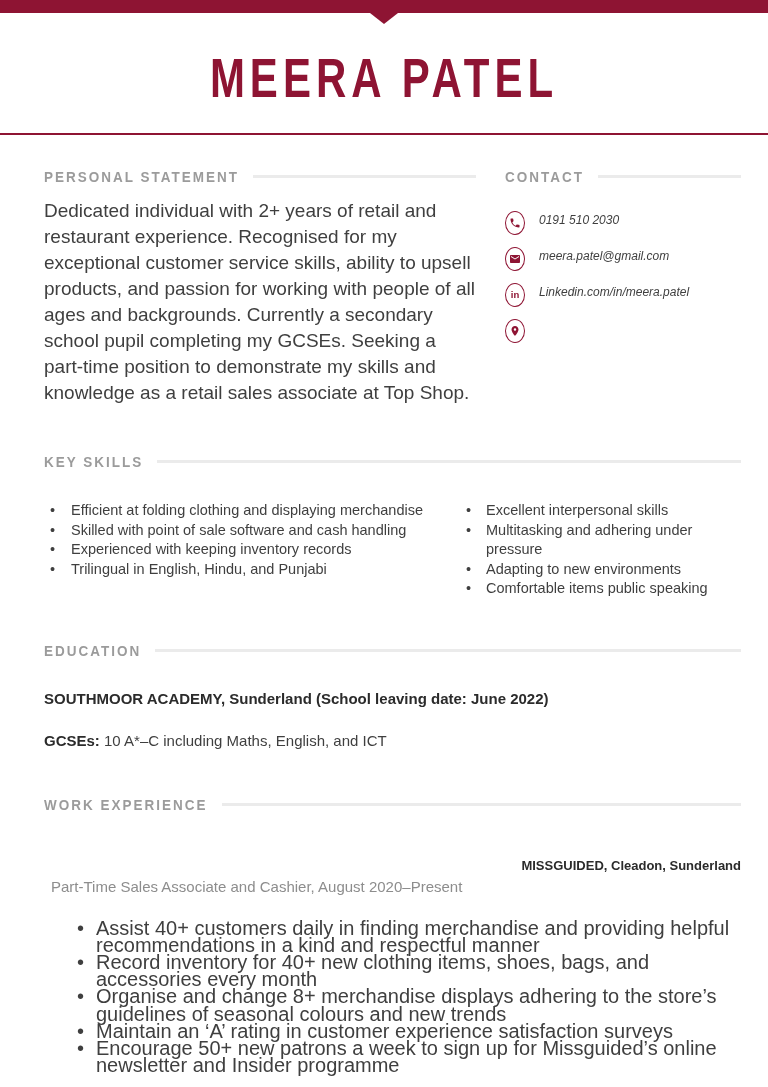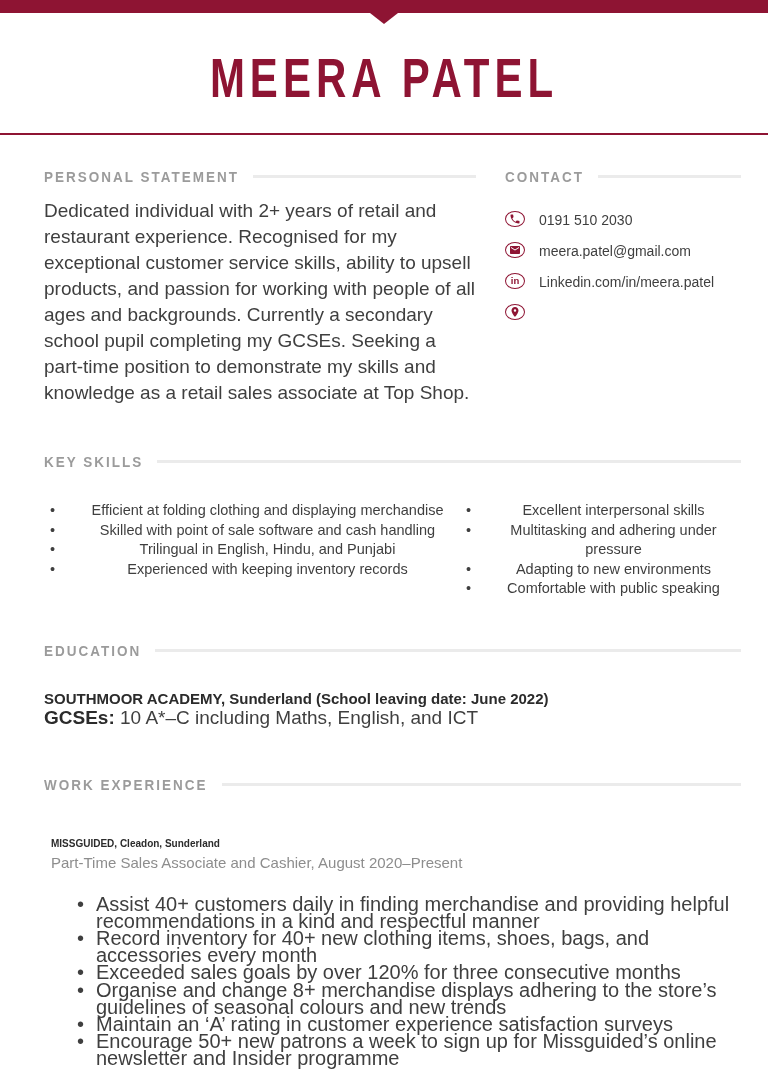--- a/index.html
+++ b/index.html
@@ -69,34 +69,34 @@
     margin-top: 14px;
     font-size: 19px;
     line-height: 26px;
     color: var(--body-text);
   }
 
   
   .contact-list { margin-top: 26px; }
   .contact-item { display: flex; align-items: flex-start; margin-bottom: 11px; }
   .cicon {
-    width: 20px; height: 16px; flex: 0 0 20px;
+    width: 20px; height: 24px; flex: 0 0 20px;
     border: 1.8px solid var(--accent);
     border-radius: 50%;
     color: var(--accent);
     display: flex; align-items: center; justify-content: center;
     margin-top: 1px;
   }
   .cicon svg { display: block; }
   .cicon .in-glyph { font-size: 9.5px; font-weight: 700; line-height: 1; letter-spacing: 0; }
-  .contact-text { margin-left: 14px; font-size: 14px; line-height: 20px; color: var(--body-text); }
+  .contact-text { margin-left: 14px; font-size: 12px; line-height: 20px; color: var(--body-text); font-style: italic; }
 
   
   .skills-section { margin-top: 48px; }
-  .skills-cols { display: flex; margin-top: 32px; text-align: center; }
+  .skills-cols { display: flex; margin-top: 32px; }
   .skills-left { width: 420px; }
   .skills-right { margin-left: 0; flex: 1; }
   ul.bullets { list-style: none; }
   ul.bullets li {
     position: relative;
     padding-left: 27px;
     font-size: 14.5px;
     line-height: 19.5px;
     color: var(--body-text);
   }
@@ -104,26 +104,26 @@
     content: "•";
     position: absolute; left: 6px; top: 0;
     color: var(--body-text);
   }
   .skills-right ul.bullets li { padding-left: 22px; }
   .skills-right ul.bullets li::before { left: 2px; }
 
   
   .edu-section { margin-top: 44px; }
   .edu-school { margin-top: 32px; font-size: 15px; font-weight: 700; color: var(--dark); }
-  .edu-gcse { font-size: 19px; color: var(--body-text); }
+  .edu-gcse { margin-top: 25px; font-size: 15px; color: var(--body-text); }
   .edu-gcse .b { font-weight: 700; color: var(--dark); }
 
   
   .work-section { margin-top: 48px; }
-  .work-employer { margin-top: 46px; font-size: 10px; font-weight: 700; color: var(--dark); padding-left: 7px; }
+  .work-employer { margin-top: 46px; font-size: 13px; font-weight: 700; color: var(--dark); padding-left: 7px; text-align: right; }
   .work-role { margin-top: 5px; font-size: 15px; color: var(--muted); padding-left: 7px; }
   .work-bullets { margin-top: 25px; padding-left: 29px; }
   .work-bullets li {
     position: relative;
     padding-left: 23px;
     font-size: 20px;
     line-height: 17.2px;
     color: var(--body-text);
     list-style: none;
   }
@@ -202,30 +202,30 @@
   <div class="skills-section">
     <div class="sec-head">
       <span class="sec-title">KEY SKILLS</span>
       <span class="sec-rule"></span>
     </div>
     <div class="skills-cols">
       <div class="skills-left">
         <ul class="bullets">
           <li>Efficient at folding clothing and displaying merchandise</li>
           <li>Skilled with point of sale software and cash handling</li>
+          <li>Experienced with keeping inventory records</li>
           <li>Trilingual in English, Hindu, and Punjabi</li>
-          <li>Experienced with keeping inventory records</li>
         </ul>
       </div>
       <div class="skills-right">
         <ul class="bullets">
           <li>Excellent interpersonal skills</li>
           <li>Multitasking and adhering under pressure</li>
           <li>Adapting to new environments</li>
-          <li>Comfortable with public speaking</li>
+          <li>Comfortable items public speaking</li>
         </ul>
       </div>
     </div>
   </div>
 
   <div class="edu-section">
     <div class="sec-head">
       <span class="sec-title">EDUCATION</span>
       <span class="sec-rule"></span>
     </div>
@@ -236,20 +236,19 @@
   <div class="work-section">
     <div class="sec-head">
       <span class="sec-title">WORK EXPERIENCE</span>
       <span class="sec-rule"></span>
     </div>
     <div class="work-employer">MISSGUIDED, Cleadon, Sunderland</div>
     <div class="work-role">Part-Time Sales Associate and Cashier, August 2020–Present</div>
     <ul class="work-bullets">
       <li>Assist 40+ customers daily in finding merchandise and providing helpful recommendations in a kind and respectful manner</li>
       <li>Record inventory for 40+ new clothing items, shoes, bags, and accessories every month</li>
-      <li>Exceeded sales goals by over 120% for three consecutive months</li>
       <li>Organise and change 8+ merchandise displays adhering to the store’s guidelines of seasonal colours and new trends</li>
       <li>Maintain an ‘A’ rating in customer experience satisfaction surveys</li>
       <li>Encourage 50+ new patrons a week to sign up for Missguided’s online newsletter and Insider programme</li>
     </ul>
   </div>
 
 </div>
 
 </body></html>

